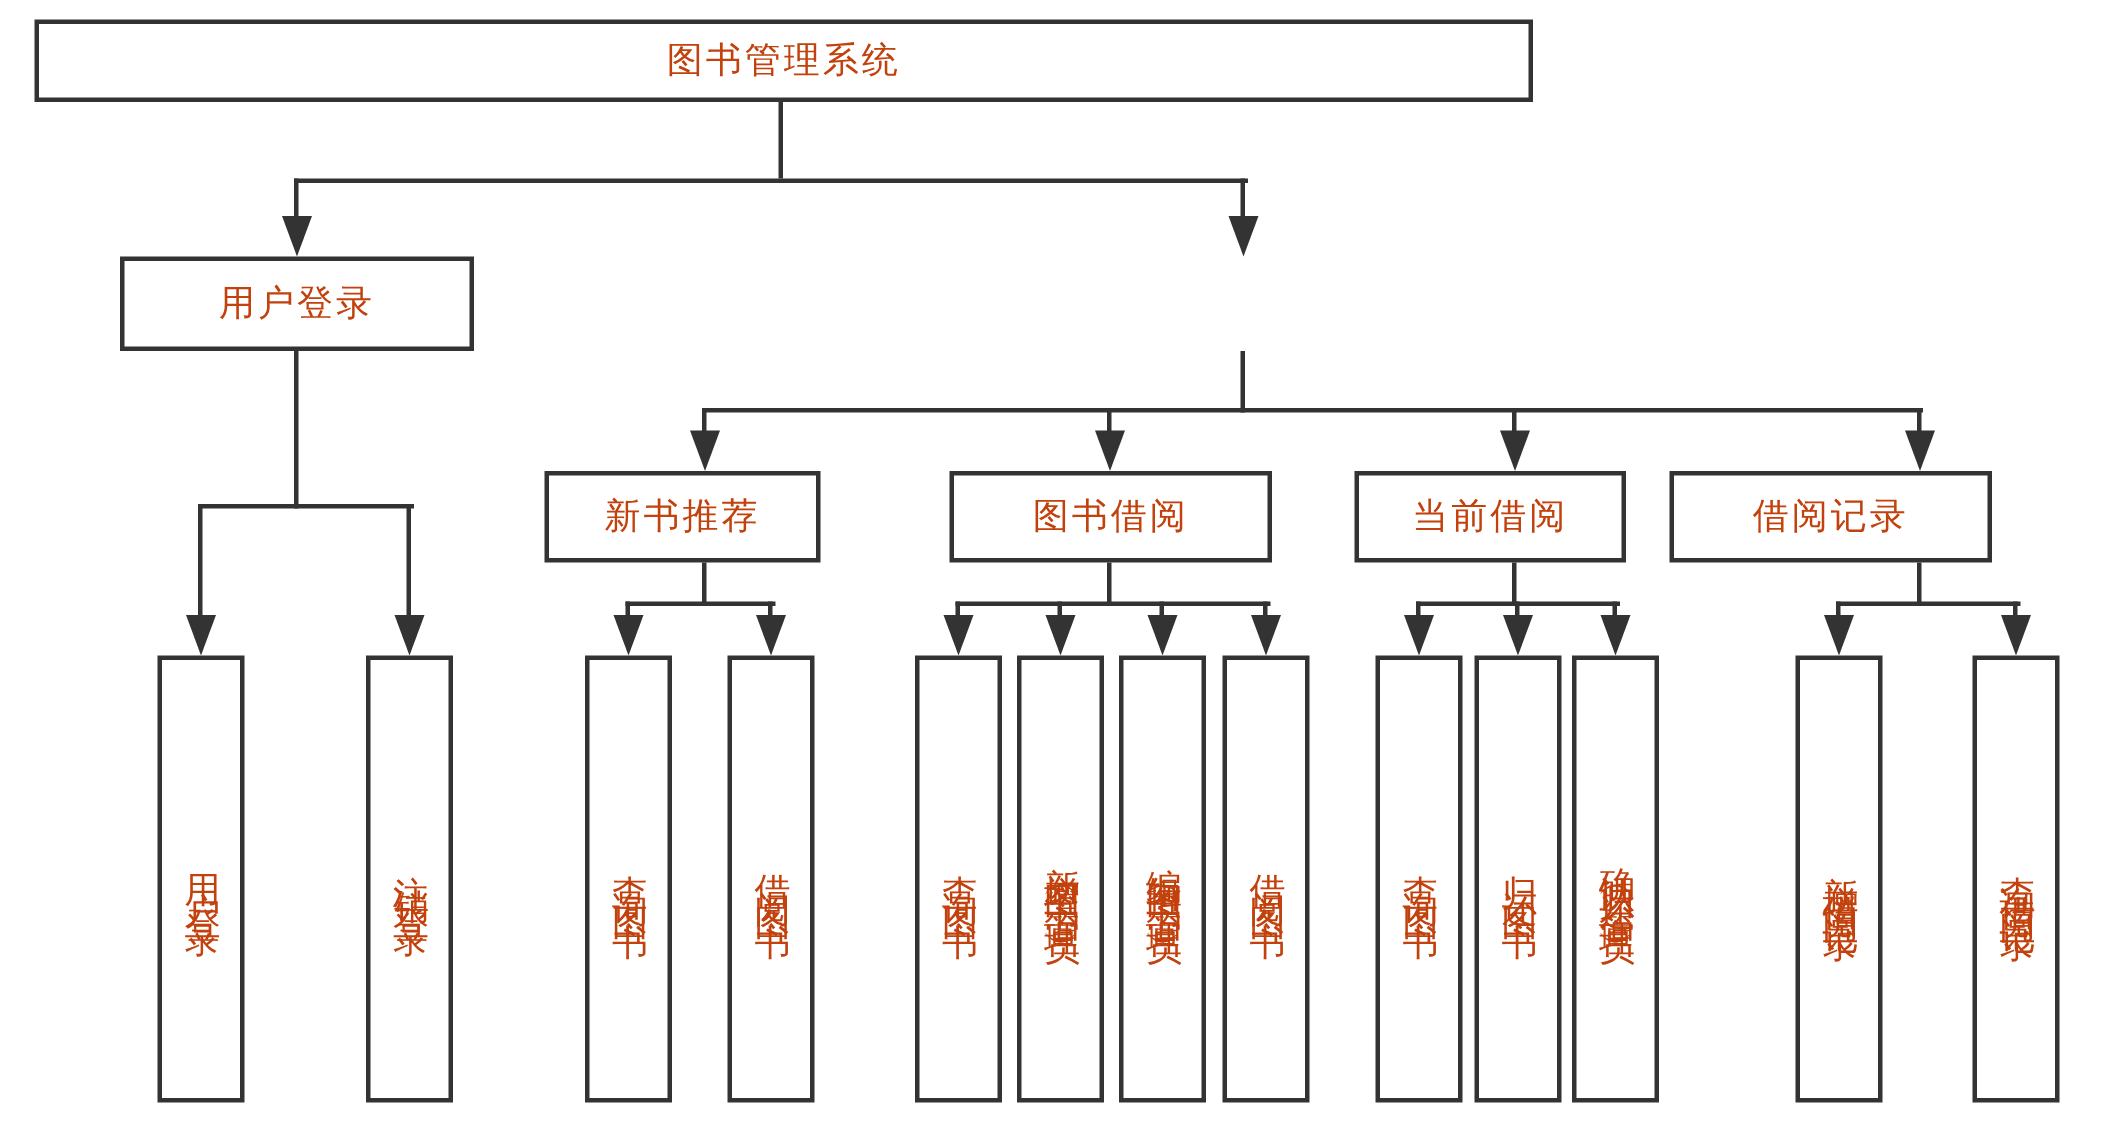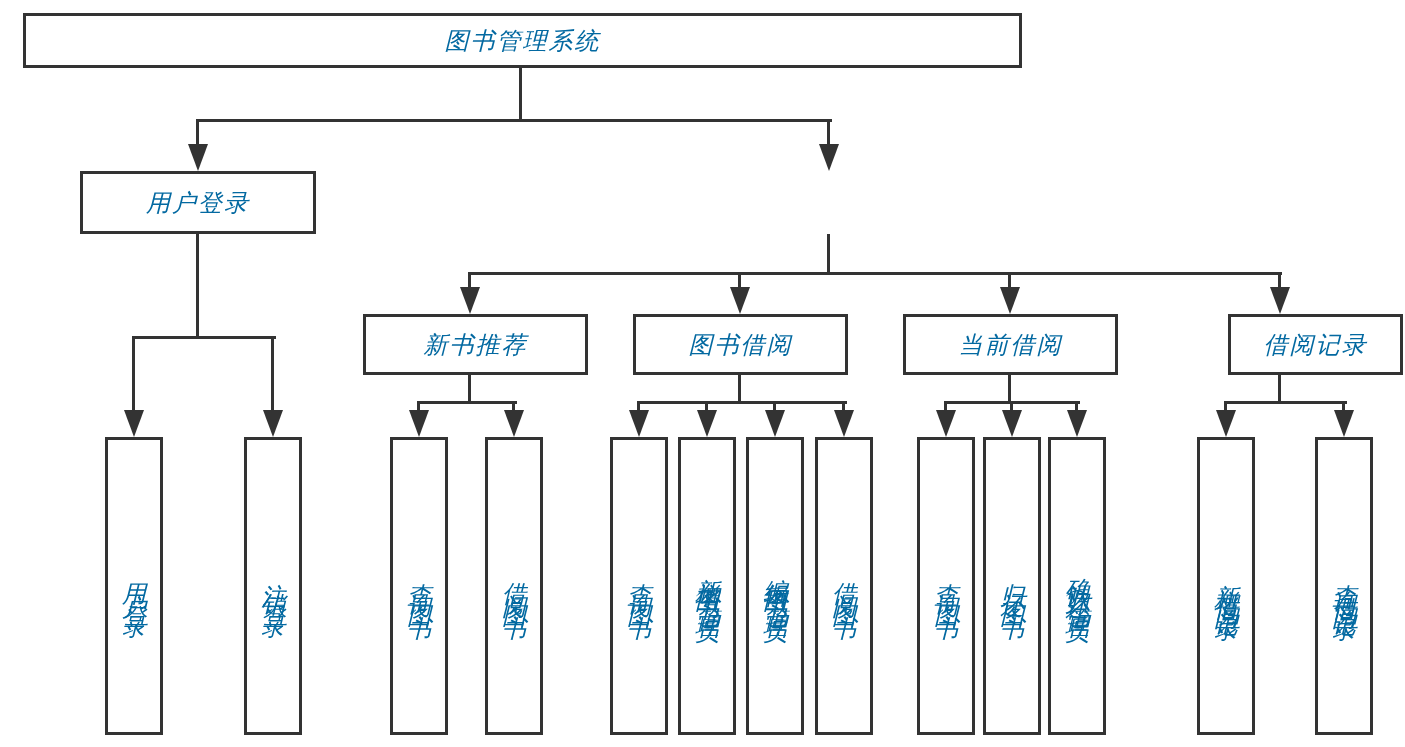--- a/index.html
+++ b/index.html
@@ -16,26 +16,25 @@
   
   .box {
     position: absolute;
     border: 3px solid #333333;
     background: #ffffff;
     display: flex;
     align-items: center;
     justify-content: center;
   }
   .box .lbl {
-    color: #0369a1;
+    color: #c2410c;
     font-size: 24px;
     letter-spacing: 2px;
     white-space: nowrap;
     line-height: 1;
-    font-style: italic;
   }
   
   .leaf .lbl {
     writing-mode: vertical-rl;
     text-orientation: mixed;
     letter-spacing: 11px;
     line-height: 1;
   }
   .leaf .sp6 { letter-spacing: 7px; }
   .leaf .sp9 { letter-spacing: 6px; }
@@ -95,30 +94,30 @@
   <div class="hl" style="left:468px; top:272px; width:814px;"></div>
   <div class="vl" style="left:468px; top:272px; height:18px;"></div>
   <div class="arr" style="left:460px; top:287px;"></div>
   <div class="vl" style="left:738px; top:272px; height:18px;"></div>
   <div class="arr" style="left:730px; top:287px;"></div>
   <div class="vl" style="left:1008px; top:272px; height:18px;"></div>
   <div class="arr" style="left:1000px; top:287px;"></div>
   <div class="vl" style="left:1278px; top:272px; height:18px;"></div>
   <div class="arr" style="left:1270px; top:287px;"></div>
 
-  <div class="box" style="left:363px; top:314px; width:225px; height:61px;">
+  <div class="box" style="left:363px; top:314px; width:184px; height:61px;">
     <span class="lbl">新书推荐</span>
   </div>
   <div class="box" style="left:633px; top:314px; width:215px; height:61px;">
     <span class="lbl">图书借阅</span>
   </div>
-  <div class="box" style="left:903px; top:314px; width:215px; height:61px;">
+  <div class="box" style="left:903px; top:314px; width:181px; height:61px;">
     <span class="lbl">当前借阅</span>
   </div>
-  <div class="box" style="left:1228px; top:314px; width:175px; height:61px;">
+  <div class="box" style="left:1113px; top:314px; width:215px; height:61px;">
     <span class="lbl">借阅记录</span>
   </div>
 
   <div class="vl" style="left:468px; top:375px; height:29px;"></div>
   <div class="hl" style="left:417px; top:401px; width:100px;"></div>
   <div class="vl" style="left:417px; top:401px; height:12px;"></div>
   <div class="arr" style="left:409px; top:410px;"></div>
   <div class="vl" style="left:512px; top:401px; height:12px;"></div>
   <div class="arr" style="left:504px; top:410px;"></div>
 

